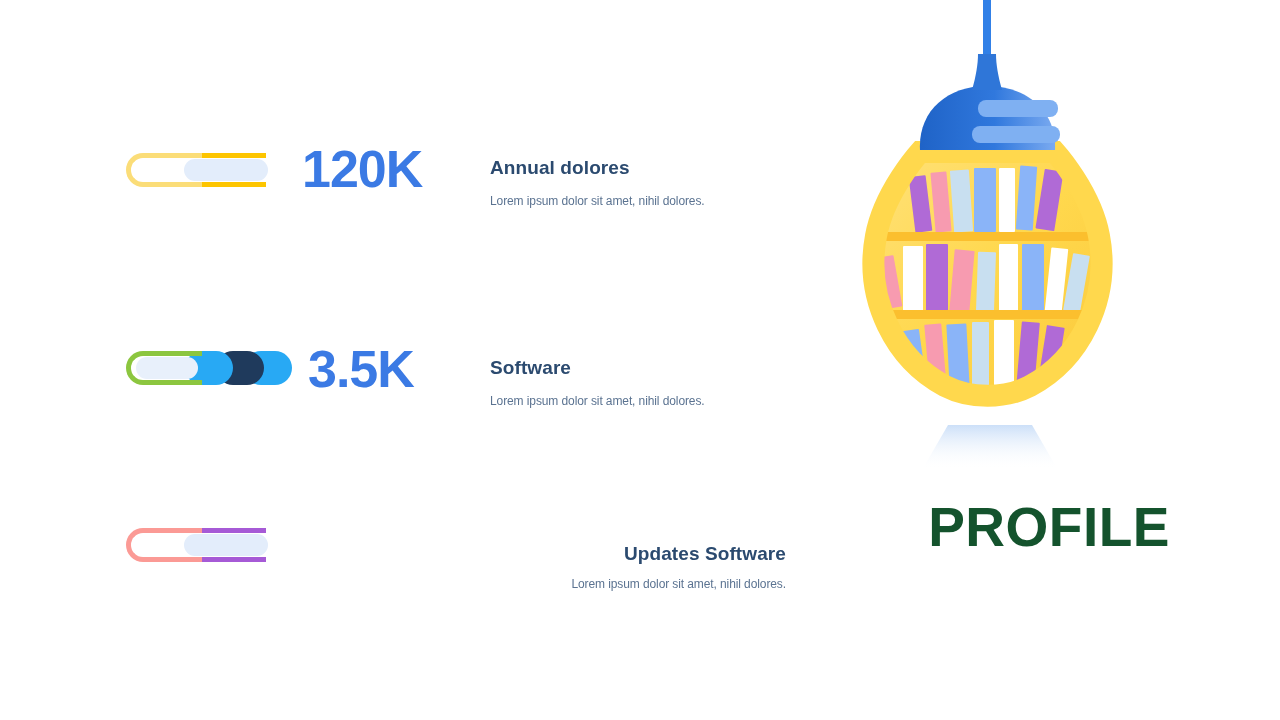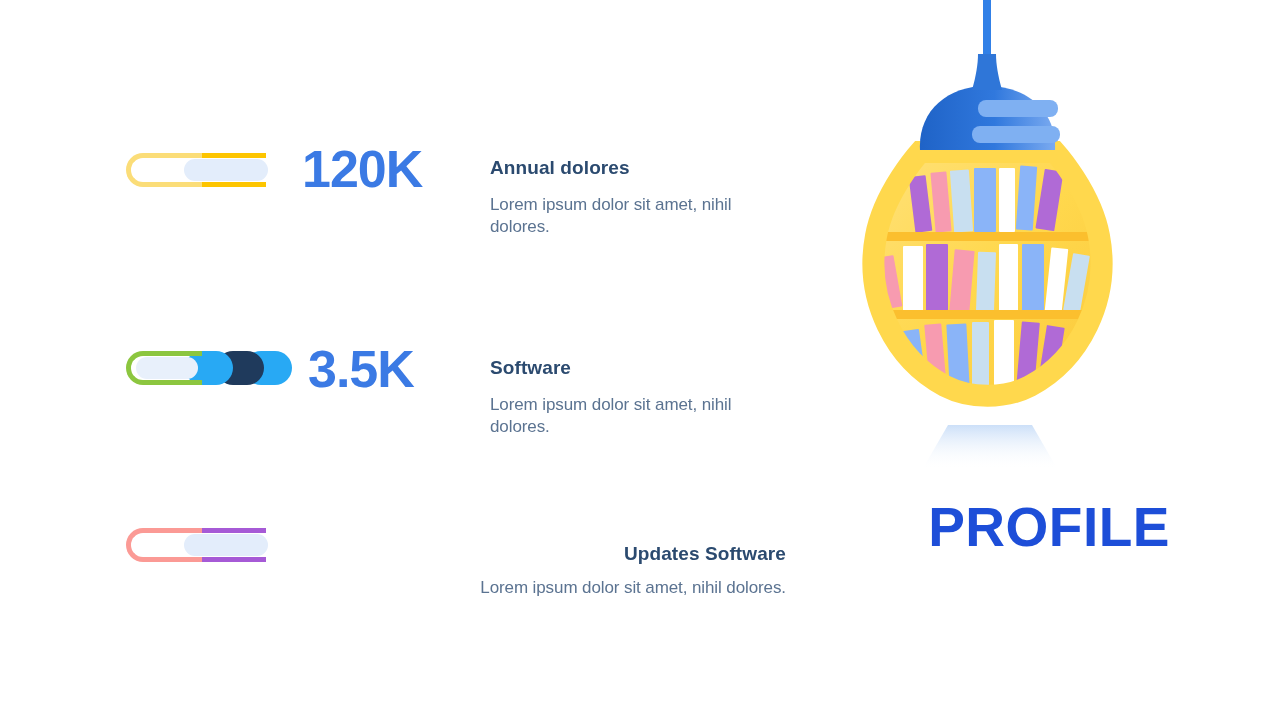--- a/index.html
+++ b/index.html
@@ -128,21 +128,21 @@
   .stat-title {
     font-size: 19px;
     font-weight: 700;
     color: #2b4a6f;
     letter-spacing: 0.1px;
     line-height: 1.2;
   }
 
   .stat-desc {
     margin-top: 14px;
-    font-size: 17px;
+    font-size: 12px;
     font-weight: 400;
     color: #5b7391;
     letter-spacing: -0.1px;
     line-height: 1.3;
   }
   .stat-row-3 .stat-desc { margin-top: 11px; }
 
   
   .right-panel {
     position: absolute;
@@ -172,21 +172,21 @@
     font-size: 47px;
     font-weight: 300;
     letter-spacing: 2px;
     color: #27496d;
     line-height: 1.05;
   }
   .heading-profile {
     font-size: 55px;
     font-weight: 700;
     letter-spacing: 0.5px;
-    color: #1d4ed8;
+    color: #14532d;
     line-height: 1.05;
     margin-top: 4px;
     margin-left: 24px;
   }
 </style>
 </head>
 <body>
 
 <div class="slide">
 

